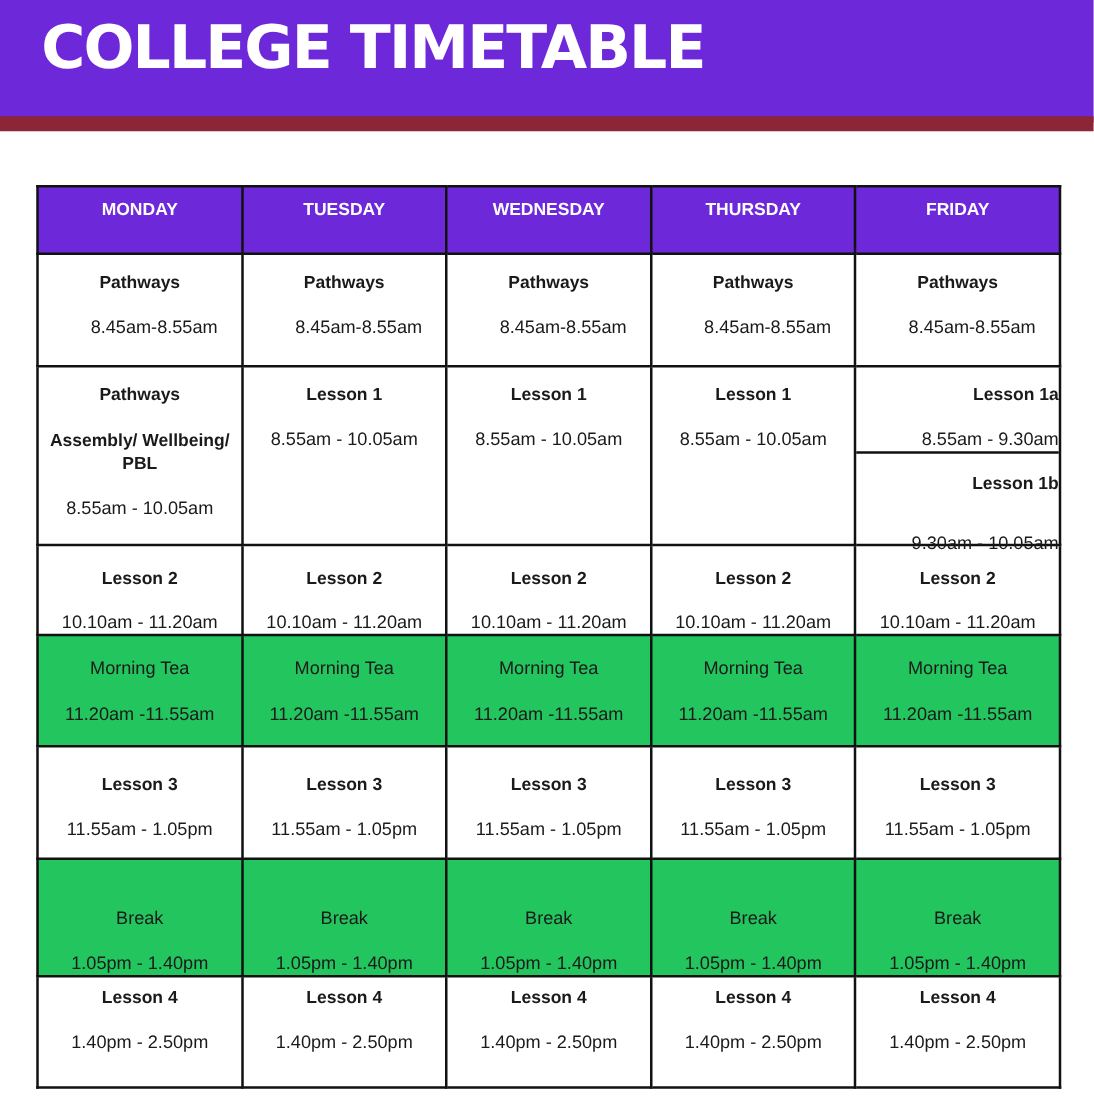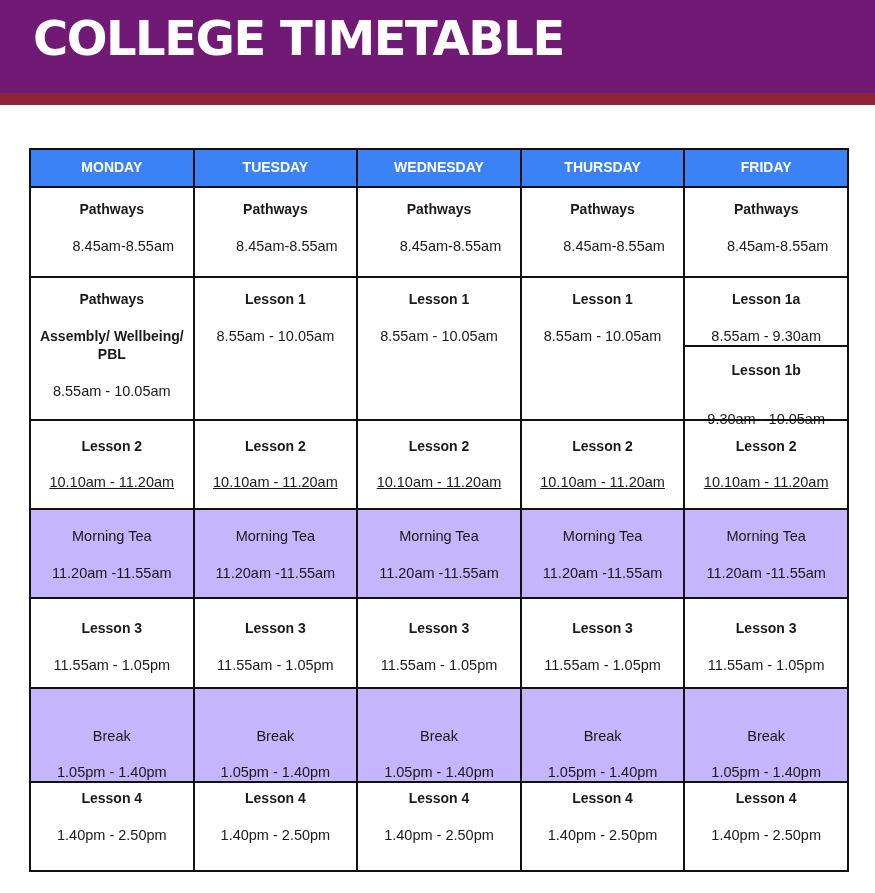--- a/index.html
+++ b/index.html
@@ -1,21 +1,21 @@
 <!DOCTYPE html>
 <html><head>
   <meta charset="utf-8">
   <style>
     * { box-sizing: border-box; margin: 0; padding: 0; }
     html, body { width: 875px; height: 893px; background: #ffffff; overflow: hidden; }
     body { font-family: "Liberation Sans", "DejaVu Sans", sans-serif; position: relative; }
 
     .banner {
       position: absolute; left: 0; top: 0; width: 875px; height: 98px;
-      background: #701a75;
+      background: #6d28d9;
     }
     .banner-title {
       position: absolute; left: 33px; top: 10px;
       color: #ffffff; font-weight: bold; font-size: 48px; letter-spacing: -1.5px;
       line-height: 56px;
       font-family: "DejaVu Sans", "Liberation Sans", sans-serif;
     }
     .stripe {
       position: absolute; left: 0; top: 93px; width: 875px; height: 12px;
       background: #8c2535;
@@ -28,43 +28,43 @@
     }
     .tt td, .tt th {
       border: 2.5px solid #111111;
       text-align: center;
       vertical-align: top;
       color: #1a1a1a;
       font-size: 14px;
       width: 163.6px;
     }
     .tt th {
-      background: #3b82f6; color: #ffffff; font-weight: bold;
-      height: 38px; padding-top: 9px; font-size: 14px;
-    }
-    .tt td.brk { background: #c4b5fd; }
+      background: #6d28d9; color: #ffffff; font-weight: bold;
+      height: 54px; padding-top: 9px; font-size: 14px;
+    }
+    .tt td.brk { background: #22c55e; }
     .t-title { font-weight: bold; display: block; line-height: 18px; }
     .t-time { display: block; line-height: 18px; font-size: 14.5px; }
     .t-plain { display: block; line-height: 18px; font-size: 14.5px; }
 
     .r1 td { height: 90px; padding-top: 12px; }
     .r1 .t-time { margin-top: 19px; padding-left: 23px; }
 
     .r2 td { height: 143px; padding-top: 12px; }
     .r2 .t-time { margin-top: 19px; }
     .r2 .mon-sub { display: block; margin-top: 19px; font-weight: bold; line-height: 18px; }
     .r2 .mon-time { margin-top: 19px; }
-    .r2 td.split { padding: 0; }
+    .r2 td.split { padding: 0; text-align: right; }
     .split-top { height: 69px; border-bottom: 2px solid #111111; padding-top: 12px; }
     .split-top .t-time { margin-top: 19px; }
     .split-bot { height: 56px; padding-top: 14px; }
     .split-bot .t-time { margin-top: 31px; }
 
-    .r3 td { height: 89px; padding-top: 16px; }
-    .r3 .t-time { margin-top: 18px; text-decoration: underline; }
+    .r3 td { height: 72px; padding-top: 16px; }
+    .r3 .t-time { margin-top: 18px; }
 
     .r4 td { height: 89px; padding-top: 17px; }
     .r4 .t-time { margin-top: 19px; }
 
     .r5 td { height: 90px; padding-top: 20px; margin-top: 24px; }
     .r5 .t-time { margin-top: 19px; }
 
     .r6 td { height: 90px; padding-top: 38px; }
     .r6 .t-time { margin-top: 18px; }
 

